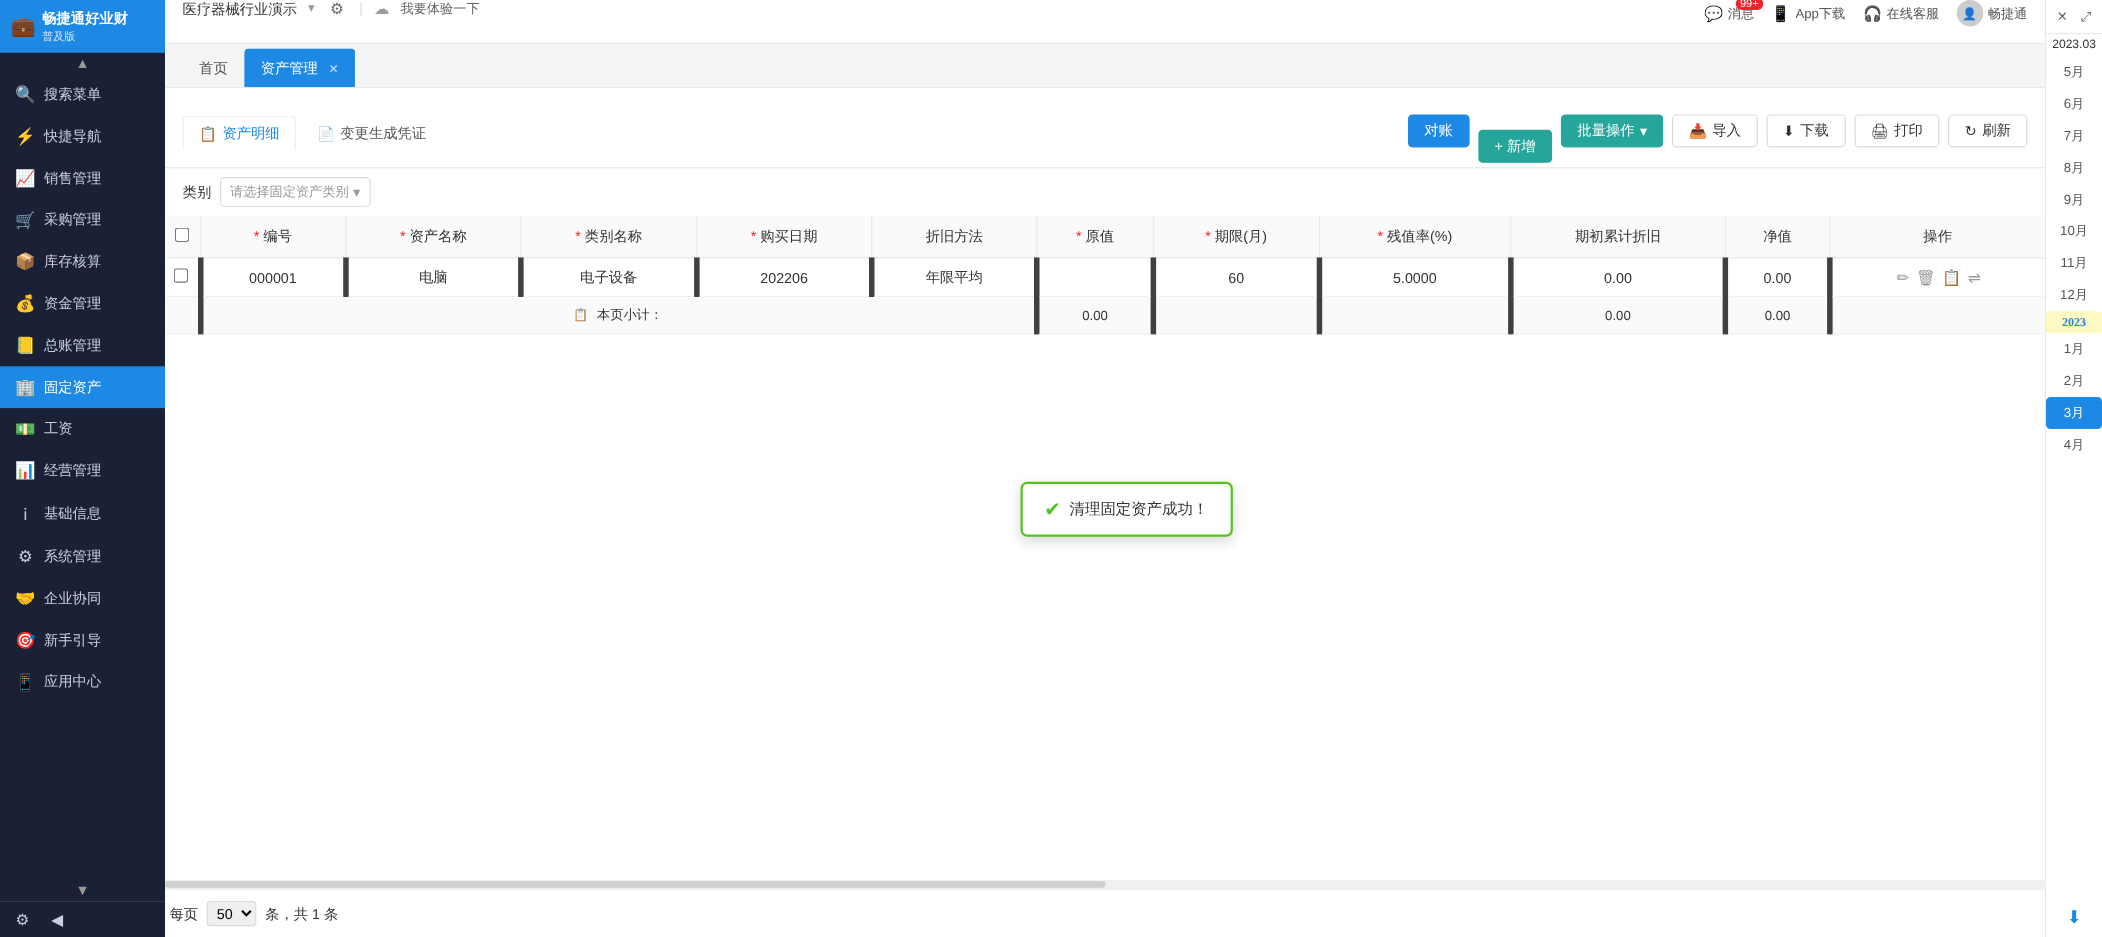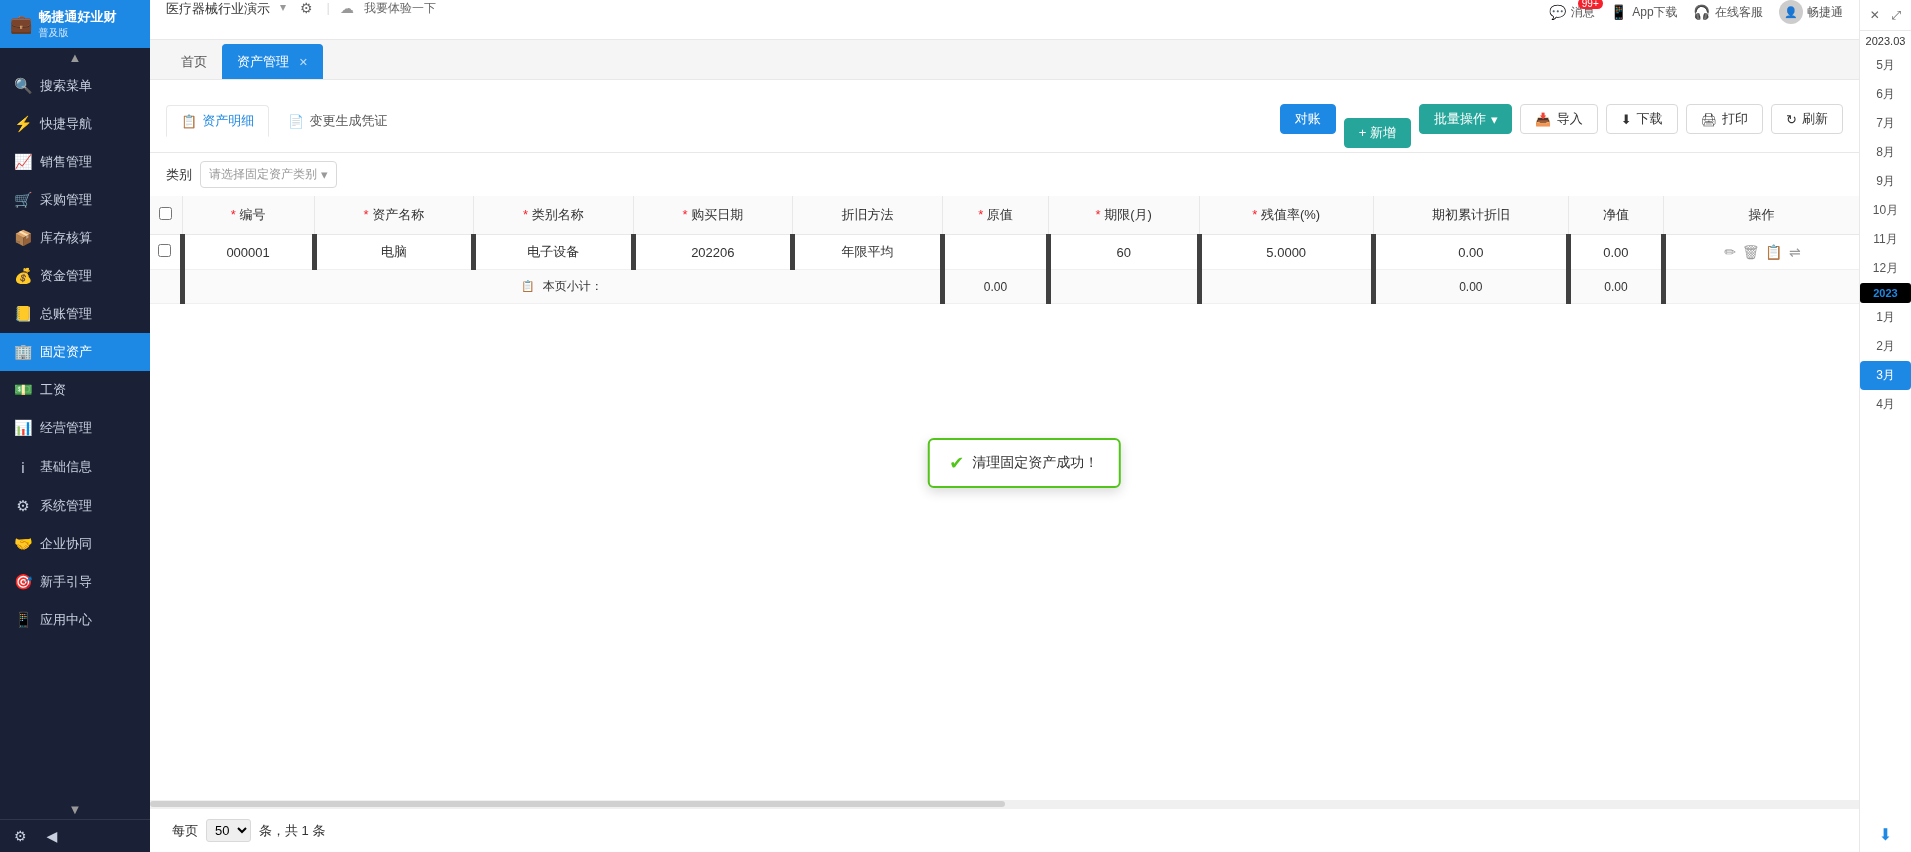--- a/index.html
+++ b/index.html
@@ -260,21 +260,21 @@
       border-right: 5px solid #404040;
       padding: 8px;
       text-align: center;
       white-space: nowrap;
     }
     tbody td:last-child { border-right: none; }
     .subtotal-row td { background: #fafafa; color: #333; font-size: 12px; }
 
     
     .pagination {
-      padding: 10px 22px;
+      padding: 10px 4px;
       border-top: 1px solid #f0f0f0;
       display: flex;
       align-items: center;
       gap: 8px;
       font-size: 13px;
       flex-shrink: 0;
     }
     .pagination select {
       border: 1px solid #d9d9d9;
       border-radius: 3px;
@@ -635,21 +635,21 @@
 
   <div class="month-item">5月</div>
   <div class="month-item">6月</div>
   <div class="month-item">7月</div>
   <div class="month-item">8月</div>
   <div class="month-item">9月</div>
   <div class="month-item">10月</div>
   <div class="month-item">11月</div>
   <div class="month-item">12月</div>
 
-  <div style="font-size:11px;color:#1e88e5;font-weight:bold;padding:4px 2px;text-align:center;background:#000000;width:100%;border-radius:3px;">2023</div>
+  <div style="font-size:11px;color:#1e88e5;font-weight:bold;padding:4px 2px;text-align:center;background:#fef9c3;width:100%;border-radius:3px;font-family:Liberation Serif, serif;">2023</div>
 
   <div class="month-item">1月</div>
   <div class="month-item">2月</div>
   <div class="month-item current">3月</div>
   <div class="month-item">4月</div>
 
   <div style="margin-top:auto;padding:8px 4px;display:flex;justify-content:center;">
     <span style="cursor:pointer;color:#1e88e5;font-size:16px;">⬇</span>
   </div>
 </div>

